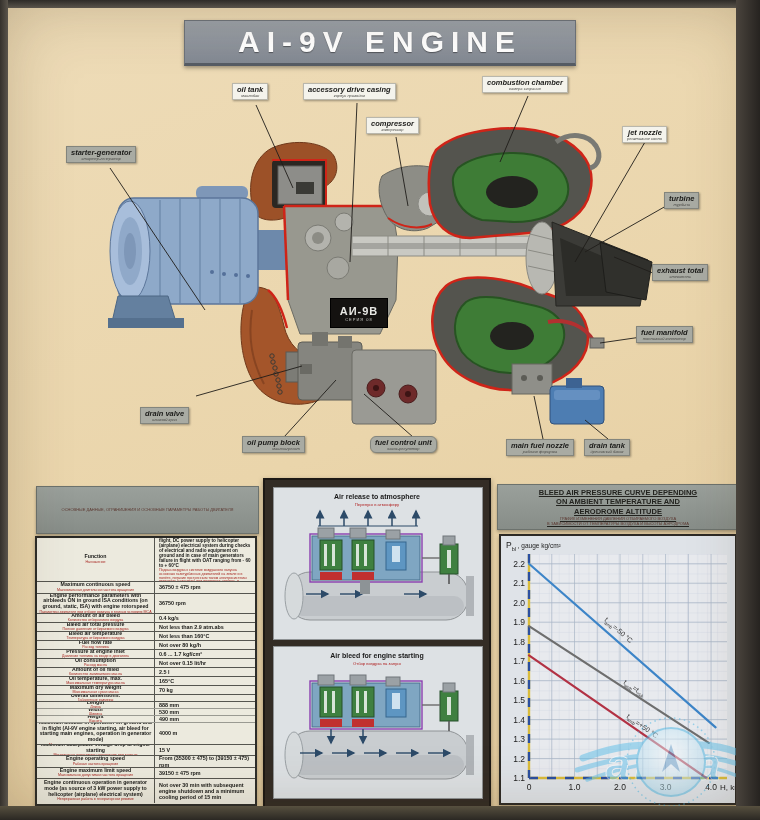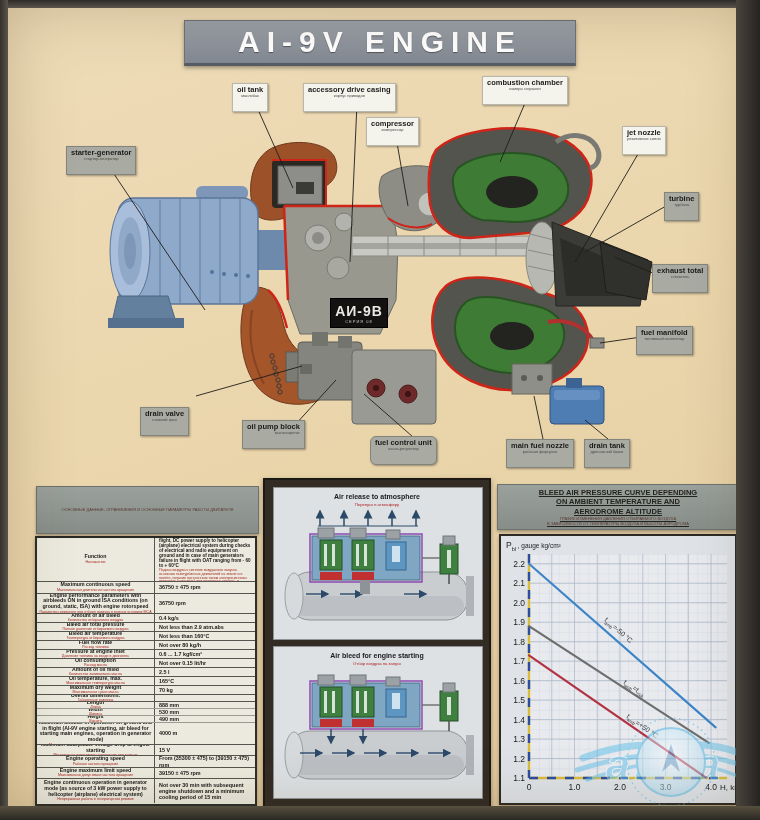--- a/index.html
+++ b/index.html
@@ -24,30 +24,30 @@
     border-bottom:3px solid #565c64;box-shadow:0 2px 4px rgba(0,0,0,.35);
     display:flex;align-items:center;justify-content:center;
     color:#fff;font-size:30px;font-weight:bold;letter-spacing:7px;
     text-shadow:0 1px 1px rgba(0,0,0,.4);
   }
   
   #engine-svg{position:absolute;left:0;top:0;z-index:1;}
   .callout-line{stroke:#1f1d1a;stroke-width:0.9;}
   
   #labels-layer{position:absolute;inset:0;z-index:4;pointer-events:none;}
-  .plaque{position:absolute;padding:2px 4px 13px 4px;text-align:center;
-    box-shadow:1px 1px 2px rgba(0,0,0,.35);white-space:nowrap;}
+  .plaque{position:absolute;padding:2px 4px 1px 4px;text-align:center;
+    box-shadow:1px 1px 2px rgba(0,0,0,.35);white-space:nowrap;font-style:italic;}
   .plaque.white{background:#f4f3ec;border:1px solid #b9b7ac;}
   .plaque.gray{background:#a9aba3;border:1px solid #83857d;}
   .plq-label{font-size:7.5px;font-weight:bold;color:#1b1b19;line-height:1.05;}
   .plq-sub{font-size:4px;color:#4a4a46;line-height:1.1;}
   .plate{position:absolute;left:330px;top:298px;width:56px;height:28px;z-index:2;
     background:#141210;border:1px solid #000;color:#e8e8e4;text-align:center;
     display:flex;flex-direction:column;justify-content:center;}
-  .plate .l1{font-size:14px;font-weight:bold;letter-spacing:1px;}
+  .plate .l1{font-size:11px;font-weight:bold;letter-spacing:1px;}
   .plate .l2{font-size:4px;color:#c9c9c4;letter-spacing:1px;}
   
   .hdr-plaque{position:absolute;z-index:3;background:linear-gradient(#9aa09b,#878d88);
     border:1px solid #6c726d;box-shadow:0 2px 3px rgba(0,0,0,.3);
     text-align:center;color:#23231f;display:flex;flex-direction:column;justify-content:center;}
   .hdr-main{font-size:7.5px;font-weight:bold;line-height:1.25;white-space:pre-line;}
   .hdr-sub{font-size:4px;color:#5d3a33;margin-top:1px;white-space:pre-line;line-height:1.1;}
   
   .table-card{position:absolute;left:35px;top:536px;width:222px;height:270px;z-index:2;
     background:#eceade;border:2px solid #2d2d29;box-shadow:0 2px 4px rgba(0,0,0,.3);
@@ -256,21 +256,21 @@
       <div class="plq-sub">стекатель</div>
     </div>
     <div class="plaque gray" style="left: 636px; top: 326px;">
       <div class="plq-label">fuel manifold</div>
       <div class="plq-sub">топливный коллектор</div>
     </div>
     <div class="plaque gray" style="left: 140px; top: 407px;">
       <div class="plq-label">drain valve</div>
       <div class="plq-sub">сливной кран</div>
     </div>
-    <div class="plaque gray" style="left: 242px; top: 420px; text-align: right;">
+    <div class="plaque gray" style="left: 242px; top: 436px; text-align: right;">
       <div class="plq-label">oil pump block</div>
       <div class="plq-sub">маслоагрегат</div>
     </div>
     <div class="plaque gray" style="left: 370px; top: 436px; border-radius: 6px;">
       <div class="plq-label">fuel control unit</div>
       <div class="plq-sub">насос-регулятор</div>
     </div>
     <div class="plaque gray" style="left: 506px; top: 439px;">
       <div class="plq-label">main fuel nozzle</div>
       <div class="plq-sub">рабочая форсунка</div>

